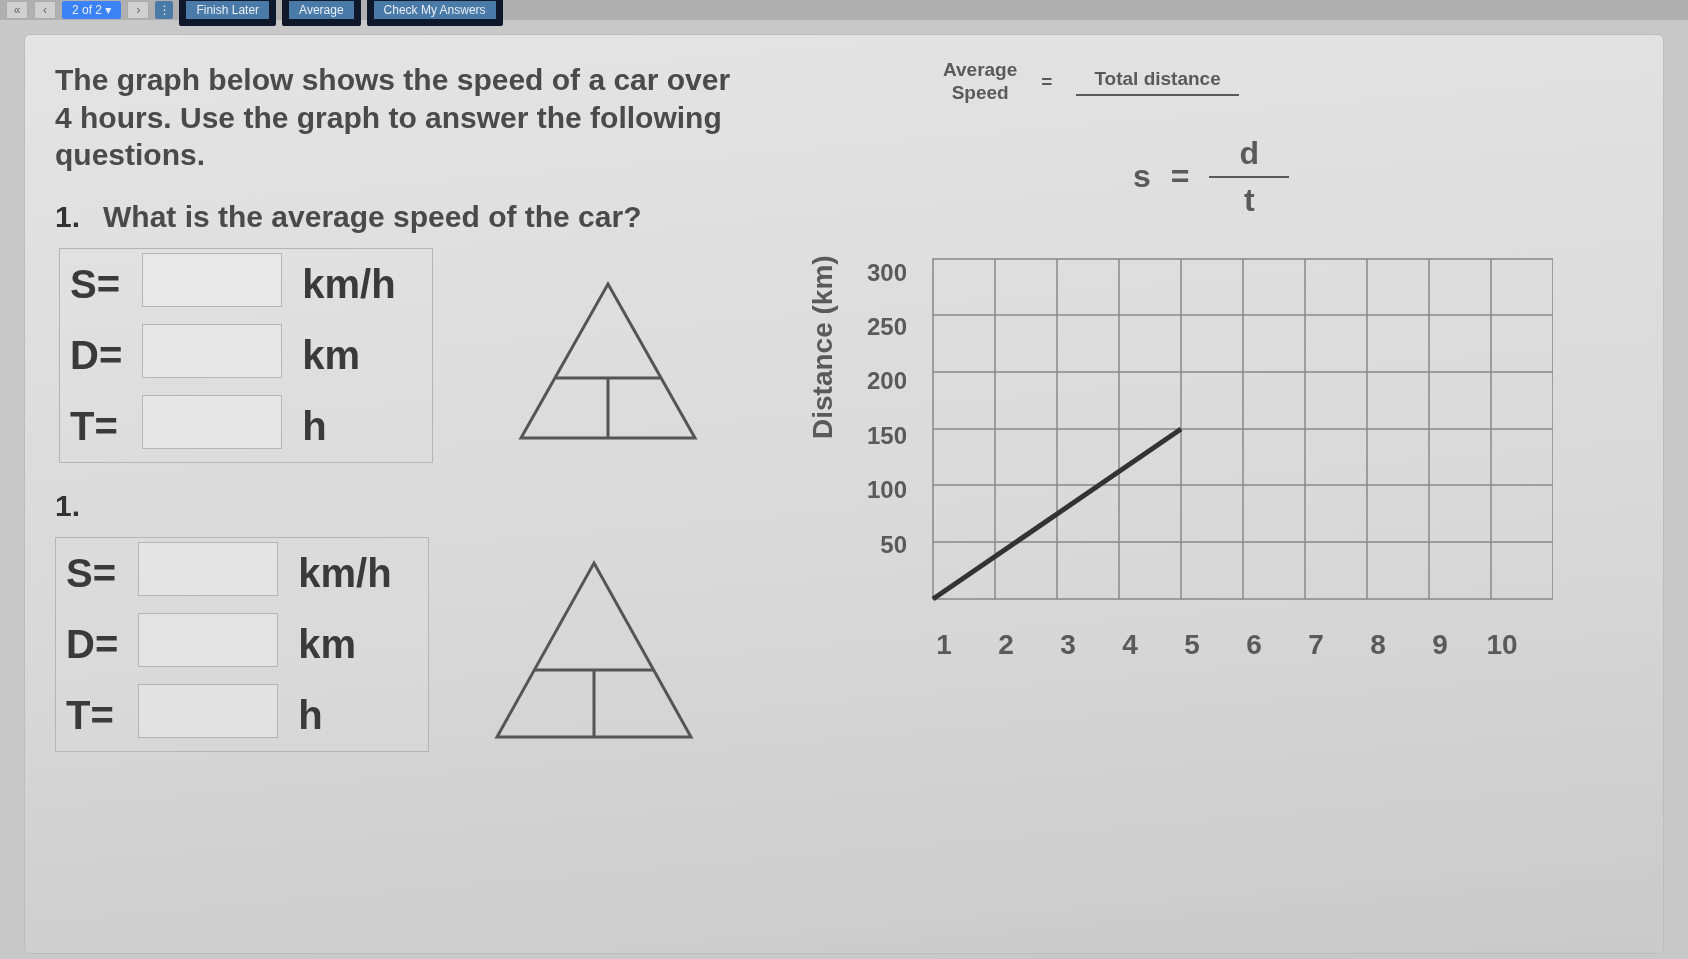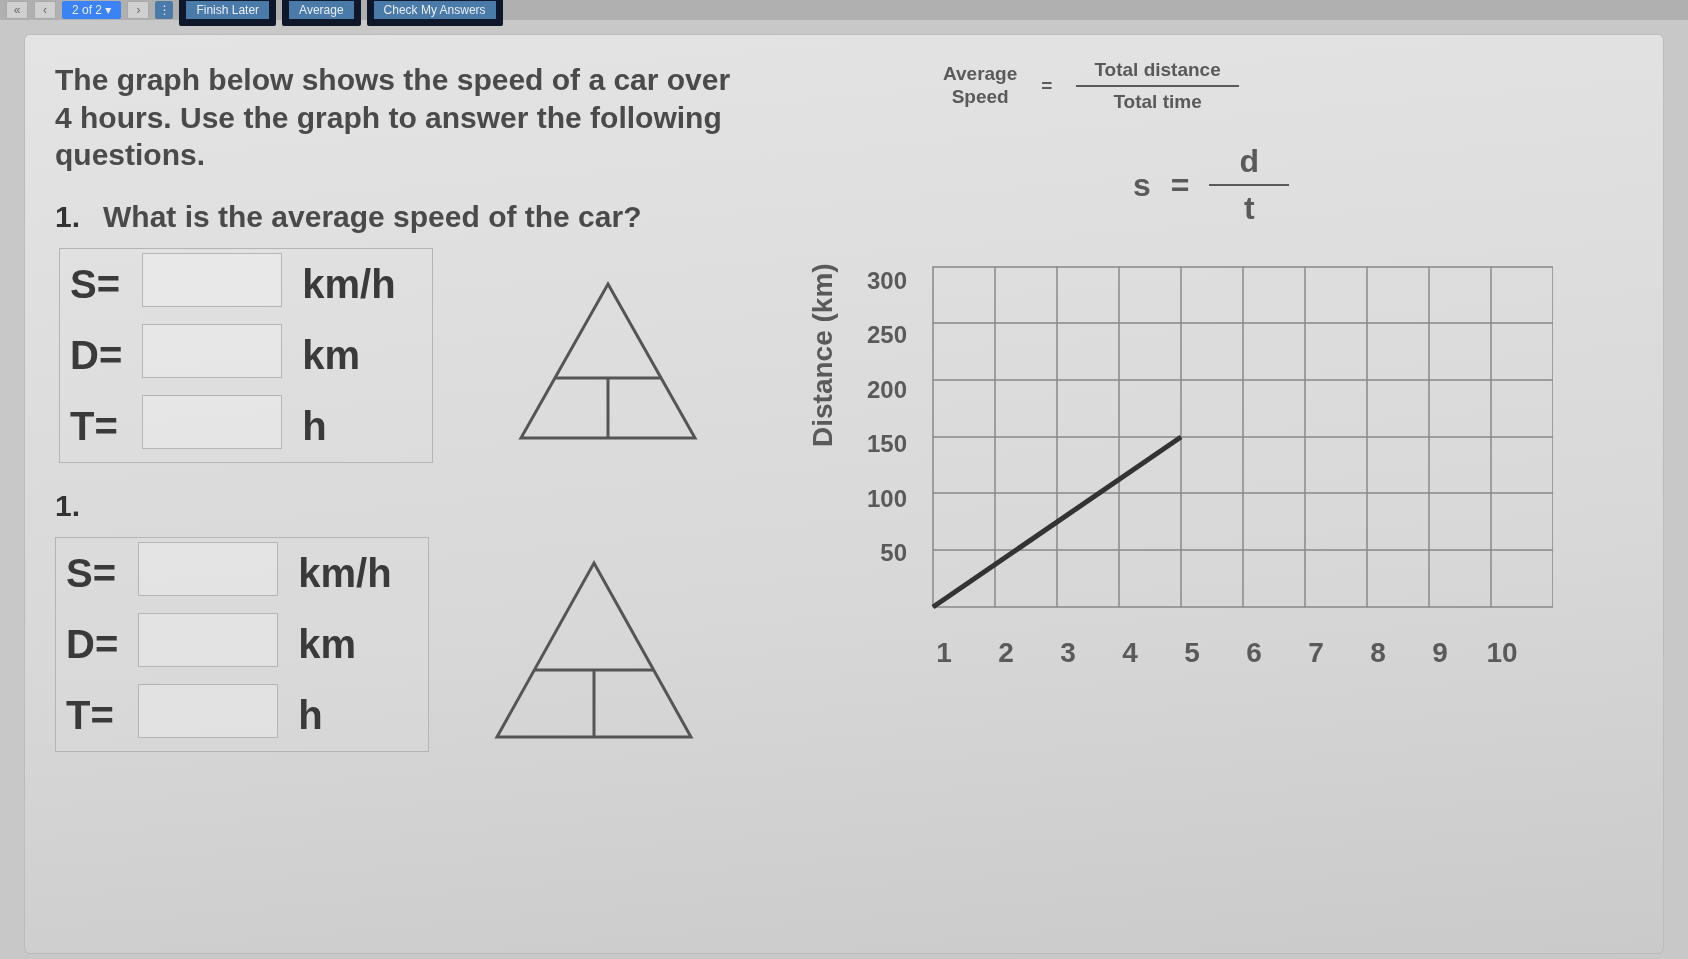--- a/index.html
+++ b/index.html
@@ -278,21 +278,20 @@
 
   <div class="right-col">
     <div class="formula1">
       <div class="label">
         <div>Average</div>
         <div>Speed</div>
       </div>
       <div>=</div>
       <div class="frac">
         <div class="top">Total distance</div>
-        <div class="bot">Total time</div>
       </div>
     </div>
 
     <div class="formula2">
       <div>s</div>
       <div>=</div>
       <div class="frac">
         <div class="top">d</div>
         <div class="bot">t</div>
       </div>

